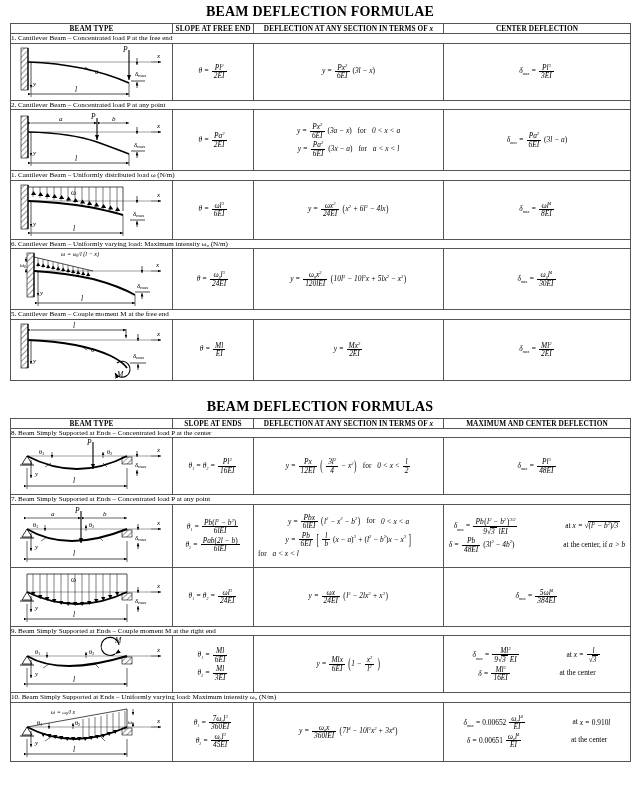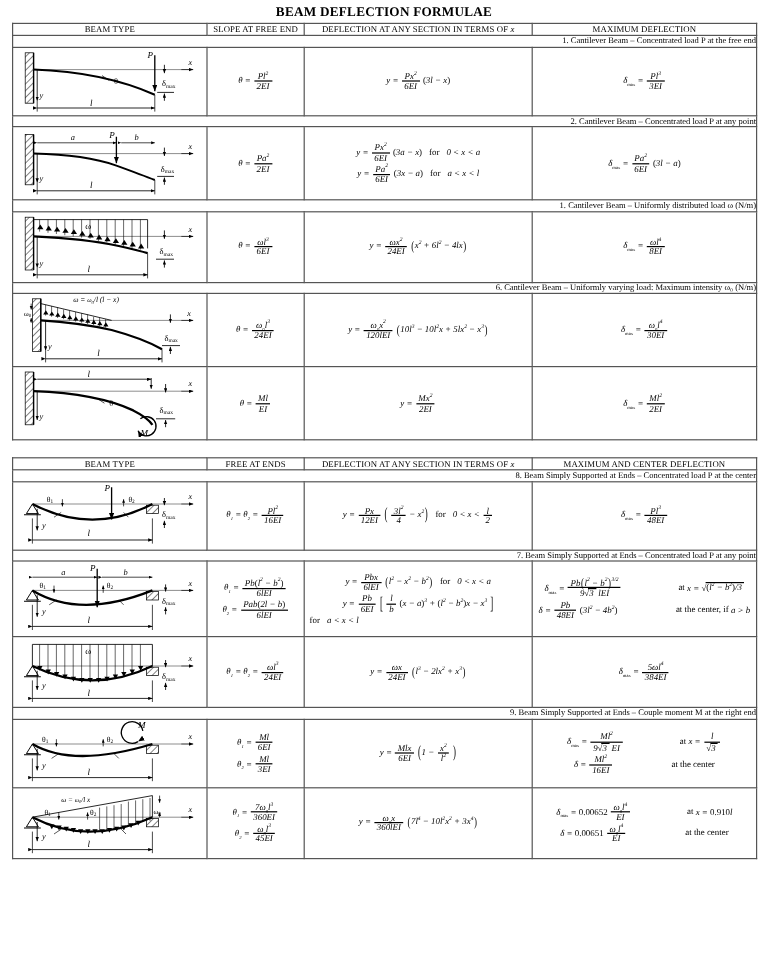--- a/index.html
+++ b/index.html
@@ -12,46 +12,46 @@
     font-family: "Liberation Serif", "DejaVu Serif", serif;
     color: #000;
     overflow: hidden;
   }
   .page { width: 640px; height: 807px; position: relative; padding: 0 10px; }
 
   .table-title {
     text-align: center;
     font-family: "Liberation Serif", serif;
     font-weight: bold;
-    font-size: 11px;
+    font-size: 14px;
     letter-spacing: .2px;
     margin: 4px 0 3px 0;
   }
   table.beam {
     width: 620px;
     border-collapse: collapse;
     table-layout: fixed;
     border: 1.4px solid #000;
   }
   table.beam td, table.beam th {
     border: 0.8px solid #555;
     vertical-align: middle;
     padding: 0;
   }
   th.hdr {
-    font-weight: normal;
+    font-weight: bold;
     font-size: 7.3px;
     text-align: center;
     padding: 2px 1px;
     letter-spacing: .1px;
     line-height: 1.25;
   }
   td.caption {
     font-size: 7.1px;
-    text-align: right;
+    text-align: left;
     padding: 1.5px 2px;
     line-height: 1.2;
   }
   td.diag { padding: 1px 2px; }
   td.fml {
     text-align: center;
     font-size: 7.4px;
     padding: 2px 3px;
     line-height: 1.05;
   }
@@ -120,21 +120,21 @@
         <col class="c1">
         <col class="c2">
         <col class="c3">
         <col class="c4">
       </colgroup>
     <tbody>
       <tr>
         <th class="hdr">BEAM TYPE</th>
         <th class="hdr">SLOPE AT FREE END</th>
         <th class="hdr">DEFLECTION AT ANY SECTION IN TERMS OF <i>x</i></th>
-        <th class="hdr">MAXIMUM DEFLECTION</th>
+        <th class="hdr">CENTER DEFLECTION</th>
       </tr>
 
       <tr>
         <td class="caption" colspan="4">1. Cantilever Beam – Concentrated load P at the free end</td>
       </tr>
 
       <tr>
         <td class="diag">
           <svg width="158" height="56" viewBox="0 0 158 56">
             <defs>
@@ -381,20 +381,23 @@
           </span>
         </td>
         <td class="fml">
           <span class="m">δ<sub class="sm up">max</sub> =
             <span class="frac"><span class="num">ω<sub class="sm">0</sub>l<sup>4</sup></span><span class="den">30EI</span></span>
           </span>
         </td>
       </tr>
 
       <tr>
+        <td class="caption" colspan="4">5. Cantilever Beam – Couple moment M at the free end</td>
+      </tr>
+      <tr>
         <td class="diag">
           <svg width="158" height="60" viewBox="0 0 158 60">
             <rect x="10" y="4" width="7" height="44" fill="url(#hatch)" stroke="#000" stroke-width="0.6"></rect>
             <line x1="17" y1="4" x2="17" y2="48" stroke="#000" stroke-width="1.2"></line>
             <line x1="17" y1="20" x2="140" y2="20" stroke="#777" stroke-width="0.7"></line>
             <line x1="140" y1="20" x2="150" y2="20" stroke="#000" stroke-width="0.7" marker-end="url(#ar)"></line>
             <text x="146" y="16" font-size="7" font-style="italic" font-family="Liberation Serif, serif">x</text>
             <line x1="20" y1="20" x2="20" y2="44" stroke="#000" stroke-width="0.7" marker-end="url(#ar)"></line>
             <text x="22" y="43" font-size="7" font-style="italic" font-family="Liberation Serif, serif">y</text>
             <path d="M17,20 Q70,22 100,36 Q112,42 116,48" stroke="#000" stroke-width="1.9" fill="none"></path>
@@ -425,32 +428,33 @@
           <span class="m">δ<sub class="sm up">max</sub> =
             <span class="frac"><span class="num">Ml<sup>2</sup></span><span class="den">2EI</span></span>
           </span>
         </td>
       </tr>
     </tbody>
   </table>
 
   <div class="spacer"></div>
 
+  <div class="table-title">BEAM DEFLECTION FORMULAS</div>
 
   <table class="beam">
     <colgroup>
         <col class="c1">
         <col class="c2">
         <col class="c3">
         <col class="c4">
       </colgroup>
     <tbody>
       <tr>
         <th class="hdr">BEAM TYPE</th>
-        <th class="hdr">FREE AT ENDS</th>
+        <th class="hdr">SLOPE AT ENDS</th>
         <th class="hdr">DEFLECTION AT ANY SECTION IN TERMS OF <i>x</i></th>
         <th class="hdr">MAXIMUM AND CENTER DEFLECTION</th>
       </tr>
 
       <tr>
         <td class="caption" colspan="4">8. Beam Simply Supported at Ends – Concentrated load P at the center</td>
       </tr>
       <tr>
         <td class="diag">
           <svg width="158" height="56" viewBox="0 0 158 56">
@@ -700,20 +704,23 @@
             <span class="frac"><span class="num">l</span><span class="den"><span class="radical">√</span><span class="sqrt">3</span></span></span>
           </span>
           <span class="eqline m">δ =
             <span class="frac"><span class="num">Ml<sup>2</sup></span><span class="den">16EI</span></span>
             <span class="txt">&nbsp;at the center</span>
           </span>
         </td>
       </tr>
 
       <tr>
+        <td class="caption" colspan="4">10. Beam Simply Supported at Ends – Uniformly varying load: Maximum intensity ω₀ (N/m)</td>
+      </tr>
+      <tr>
         <td class="diag">
           <svg width="158" height="58" viewBox="0 0 158 58">
             <line x1="16" y1="24" x2="140" y2="24" stroke="#777" stroke-width="0.7"></line>
             <line x1="140" y1="24" x2="150" y2="24" stroke="#000" stroke-width="0.7" marker-end="url(#ar)"></line>
             <text x="146" y="20" font-size="7" font-style="italic" font-family="Liberation Serif, serif">x</text>
             <path d="M16,24 L116,6" stroke="#000" stroke-width="0.7" fill="none"></path>
             <path d="M116,6 L116,24" stroke="#000" stroke-width="0.7"></path>
             <g stroke="#000" stroke-width="0.5">
               <line x1="72" y1="16" x2="72" y2="35"></line>
                 <line x1="78" y1="15" x2="78" y2="35"></line>

